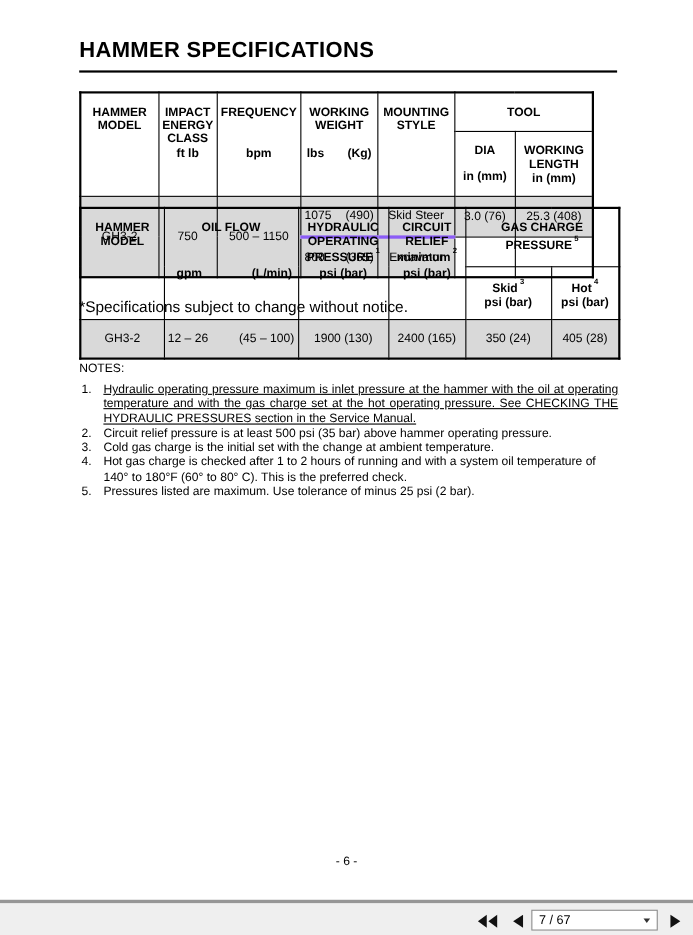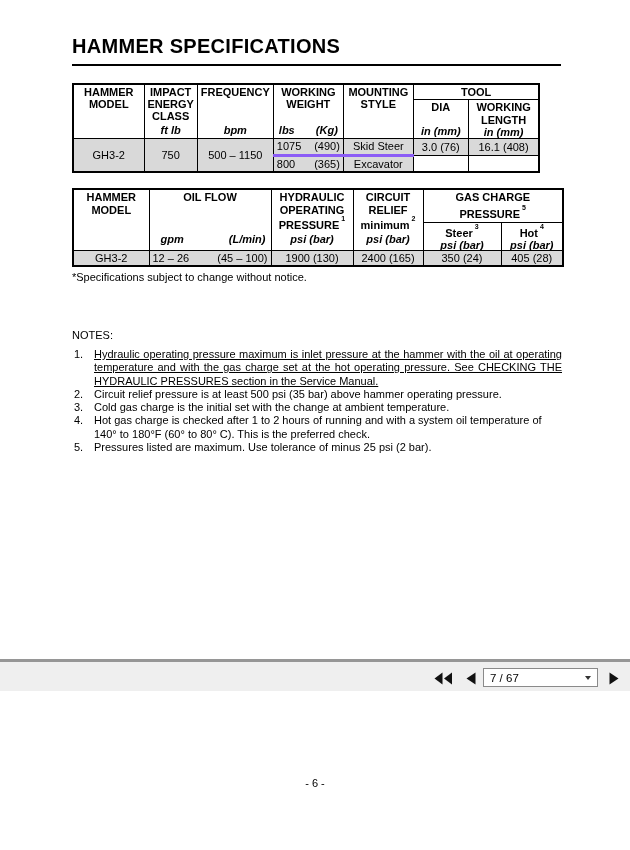--- a/index.html
+++ b/index.html
@@ -1,48 +1,48 @@
 <!DOCTYPE html>
 <html><head>
 <meta charset="utf-8">
 <style>
   * { box-sizing: border-box; margin: 0; padding: 0; }
   html,body { width:630px; height:850px; background:#fff; font-family:"Liberation Sans", sans-serif; color:#000; overflow:hidden; }
-  .viewer { position:relative; width:630px; height:691px; background:#fff; }
+  .viewer { position:relative; width:630px; height:850px; background:#fff; }
 
   
   .page { position:absolute; left:0; top:0; width:630px; height:818px; background:#fff; }
   .doc-title { position:absolute; left:72px; top:35px; font-size:20px; font-weight:bold; letter-spacing:.3px; }
   .title-rule { position:absolute; left:72px; top:64px; width:489px; height:2px; background:#000; }
 
   table.spec { border-collapse:collapse; border:2px solid #000; font-size:11px; table-layout:fixed; }
-  .spec th, .spec td { border:1px solid #000; padding:1px 3px; text-align:center; font-weight:normal; vertical-align:top; line-height:12.5px; }
+  .spec th, .spec td { border:1px solid #000; padding:11px 3px; text-align:center; font-weight:normal; vertical-align:top; line-height:12.5px; }
   .spec th { font-weight:bold; }
   .hd { display:flex; flex-direction:column; justify-content:space-between; align-items:stretch; }
   .hd .ttl { }
-  .hd .unit { font-weight:bold;font-style:italic; }
+  .hd .unit { font-weight:bold; }
   .t1 { position:absolute; left:72px; top:83px; }
   .t2 { position:absolute; left:72px; top:188px; }
   .t1 .hd-full { height:50px; }
   .t1 .hd-sub  { height:36px; }
   .tool-row th { height:14px; line-height:12px; }
   .t2 .hd-full { height:54px; }
   .t2 .hd-gas  { height:27px; line-height:13px; vertical-align:top; }
   .t2 .hd-sub  { height:25px; }
   .gray { background:#d9d9d9; }
   .data-row td { height:16px; vertical-align:middle; }
   .rowspan-cell { vertical-align:top; padding-top:2px; }
   .sub-div td.gray { border-top:3px solid #8b5cf6; }
   .sub-div td.white-cell { background:#fff; border-top:1px solid #9b9b9b; }
   .split { display:flex; justify-content:space-between; gap:7px; }
   .u-split { display:flex; padding:0 2px; text-align:left; }
   .u-split .u-b { flex:1; text-align:right; }
   sup.s { font-size:7px; position:relative; top:-3px; margin-left:2px; font-weight:bold; }
 
-  .footnote { position:absolute; left:72px; top:271px; font-size:11px; }
+  .footnote { position:absolute; left:72px; top:271px; font-size:14px; }
   .notes-heading { position:absolute; left:72px; top:329px; font-size:11px; }
   .notes { position:absolute; left:74px; top:348px; width:488px; font-size:11px; line-height:13.3px; }
   .note { display:flex; }
   .note .n { width:20px; flex:none; }
   .note .t { flex:1; }
   .note .t.just { text-align:justify;text-decoration:underline; }
   .page-footer { position:absolute; left:0; top:777px; width:630px; text-align:center; font-size:11px; }
 
   
   .navbar { position:absolute; left:0; bottom:0; width:630px; height:32px; background:#efefef; border-top:3px solid #969696; }
@@ -130,21 +130,21 @@
         <td class="gray rowspan-cell" rowspan="2">750</td>
         <td class="gray rowspan-cell" rowspan="2">500 – 1150</td>
         <td class="gray">
           <div class="split">
                 <span>1075</span>
                 <span>(490)</span>
               </div>
         </td>
         <td class="gray">Skid Steer</td>
         <td class="gray">3.0 (76)</td>
-        <td class="gray">16.1 (408)</td>
+        <td class="gray">25.3 (408)</td>
       </tr>
       <tr class="data-row sub-div">
         <td class="gray">
           <div class="split">
                 <span>800</span>
                 <span>(365)</span>
               </div>
         </td>
         <td class="gray">Excavator</td>
         <td class="white-cell"></td>
@@ -191,21 +191,21 @@
             <span class="unit">psi (bar)</span>
           </div>
         </th>
         <th colspan="2" class="hd-gas">
           <span>GAS CHARGE PRESSURE</span><sup class="s">5</sup>
         </th>
       </tr>
       <tr>
         <th>
           <div class="hd hd-sub">
-                <span class="ttl"><span>Steer</span><sup class="s">3</sup></span>
+                <span class="ttl"><span>Skid</span><sup class="s">3</sup></span>
                 <span class="unit">psi (bar)</span>
               </div>
         </th>
         <th>
           <div class="hd hd-sub">
                 <span class="ttl"><span>Hot</span><sup class="s">4</sup></span>
                 <span class="unit">psi (bar)</span>
               </div>
         </th>
       </tr>

